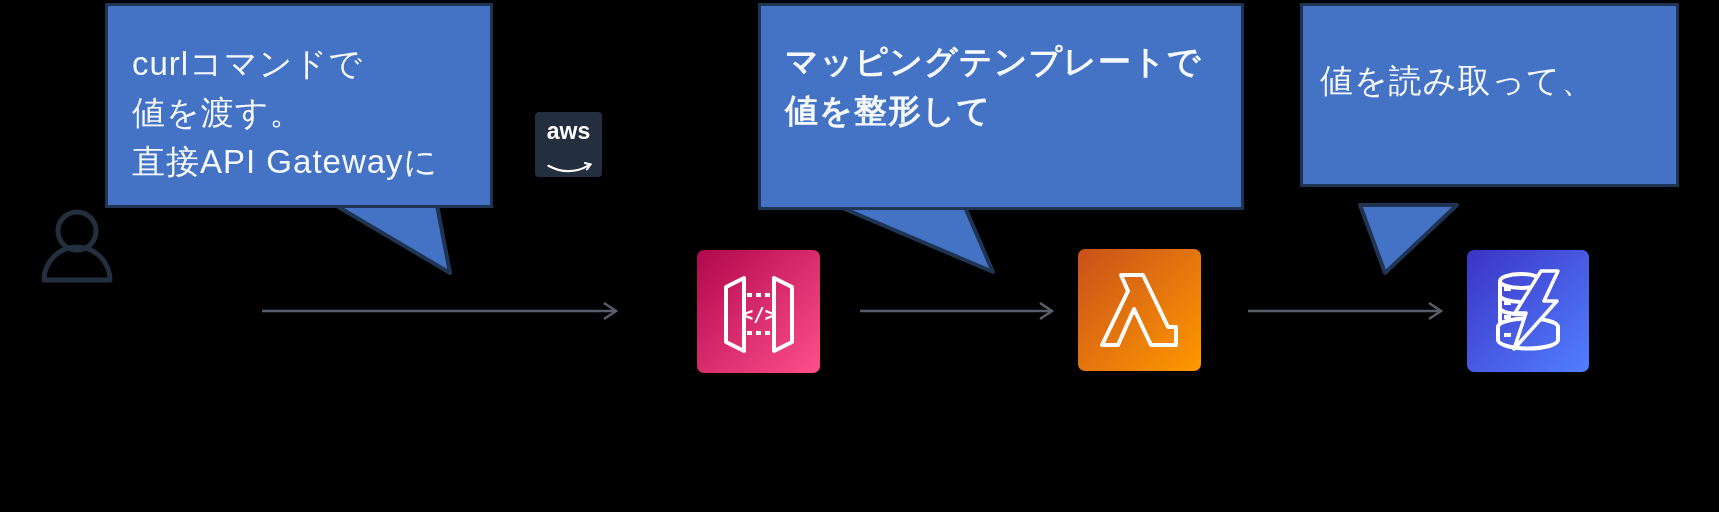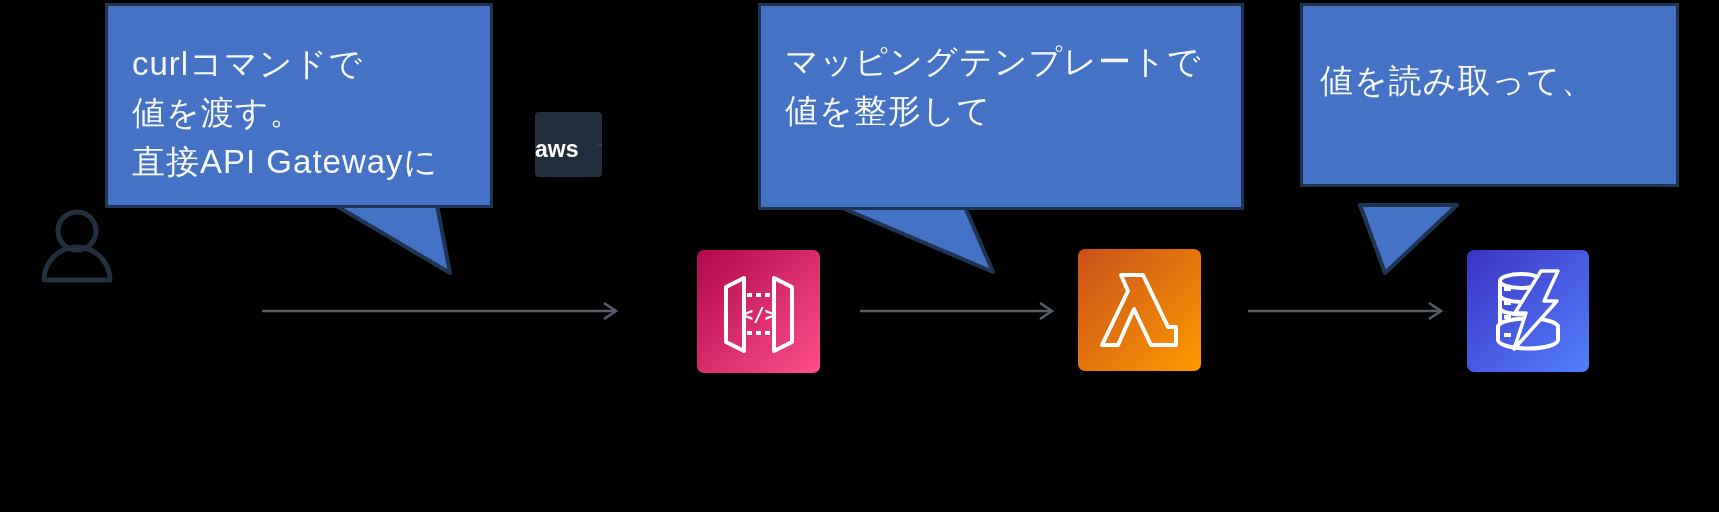--- a/index.html
+++ b/index.html
@@ -20,39 +20,39 @@
   }
   .bubble{
     position:absolute;box-sizing:border-box;z-index:2;
     background:var(--bubble-fill);
     border:3px solid var(--bubble-border);
     color:var(--bubble-text);
     font-size:33px;line-height:49px;letter-spacing:1px;
   }
   .bubble .ln{white-space:nowrap;}
   #bubble-curl{left:105px;top:3px;width:388px;height:205px;padding:33px 10px 11px 24px;}
-  #bubble-mapping{left:758px;top:3px;width:486px;height:207px;padding:31px 10px 0 24px;}
+  #bubble-mapping{left:758px;top:3px;width:486px;height:207px;padding:31px 10px 0 24px;font-weight:bold;}
   #bubble-store{left:1300px;top:3px;width:379px;height:184px;padding:50px 10px 0 17px;}
   .tail{position:absolute;z-index:1;}
   .tail polygon{fill:var(--bubble-fill);stroke:var(--bubble-border);stroke-width:4;stroke-linejoin:round;}
   #tail-curl{left:330px;top:203px;width:130px;height:78px;}
   #tail-mapping{left:835px;top:205px;width:168px;height:76px;}
   #tail-store{left:1353px;top:203px;width:112px;height:78px;}
   .aws-icon{
     position:absolute;border-radius:7px;display:flex;align-items:center;justify-content:center;
   }
   #icon-apigw{left:697px;top:250px;width:123px;height:123px;
     background:linear-gradient(135deg,var(--apigw-from),var(--apigw-to));}
   #icon-lambda{left:1078px;top:249px;width:123px;height:122px;
     background:linear-gradient(135deg,var(--lambda-from),var(--lambda-to));}
   #icon-dynamo{left:1467px;top:250px;width:122px;height:122px;
     background:linear-gradient(135deg,var(--dynamo-from),var(--dynamo-to));}
   #icon-aws-logo{
     left:535px;top:112px;width:67px;height:65px;border-radius:4px;
-    background:var(--dark-navy);gap:20px;
+    background:var(--dark-navy);flex-direction:column;gap:20px;
   }
   #icon-aws-logo .aws-word{
     color:#FFFFFF;font-size:23px;font-weight:bold;letter-spacing:0;
     line-height:22px;margin-top:8px;
   }
   .glyph{display:block;}
   .glyph .stroke{fill:none;stroke:#FFFFFF;stroke-width:4;stroke-linejoin:round;}
   .glyph text{fill:#FFFFFF;font-family:"DejaVu Sans Mono","Liberation Mono",monospace;font-weight:bold;}
   #icon-user{position:absolute;left:33px;top:192px;}
   #icon-user .stroke{stroke:var(--dark-navy);stroke-width:5;}

